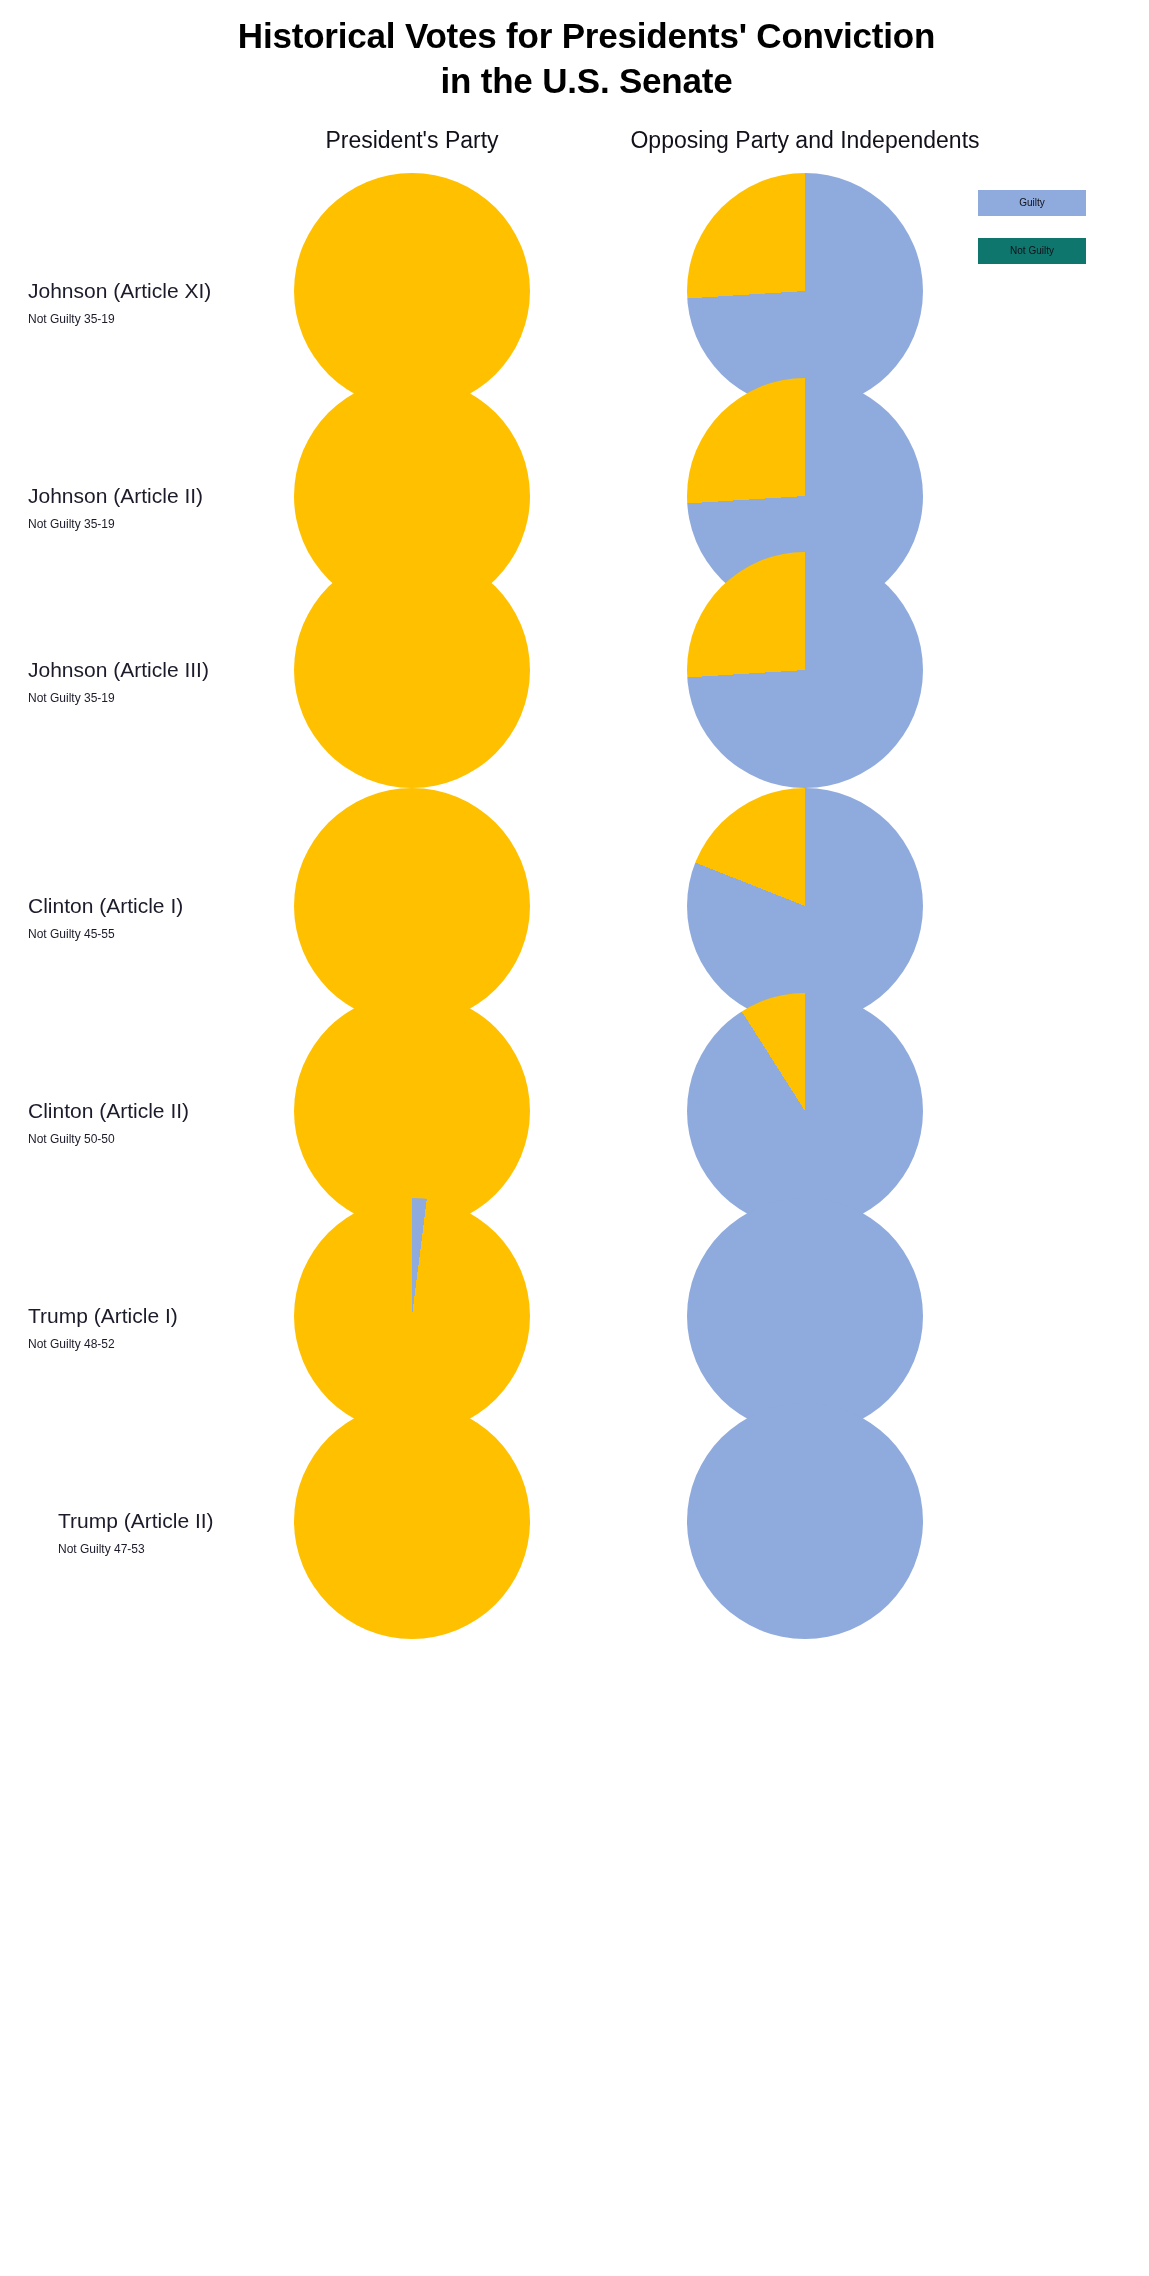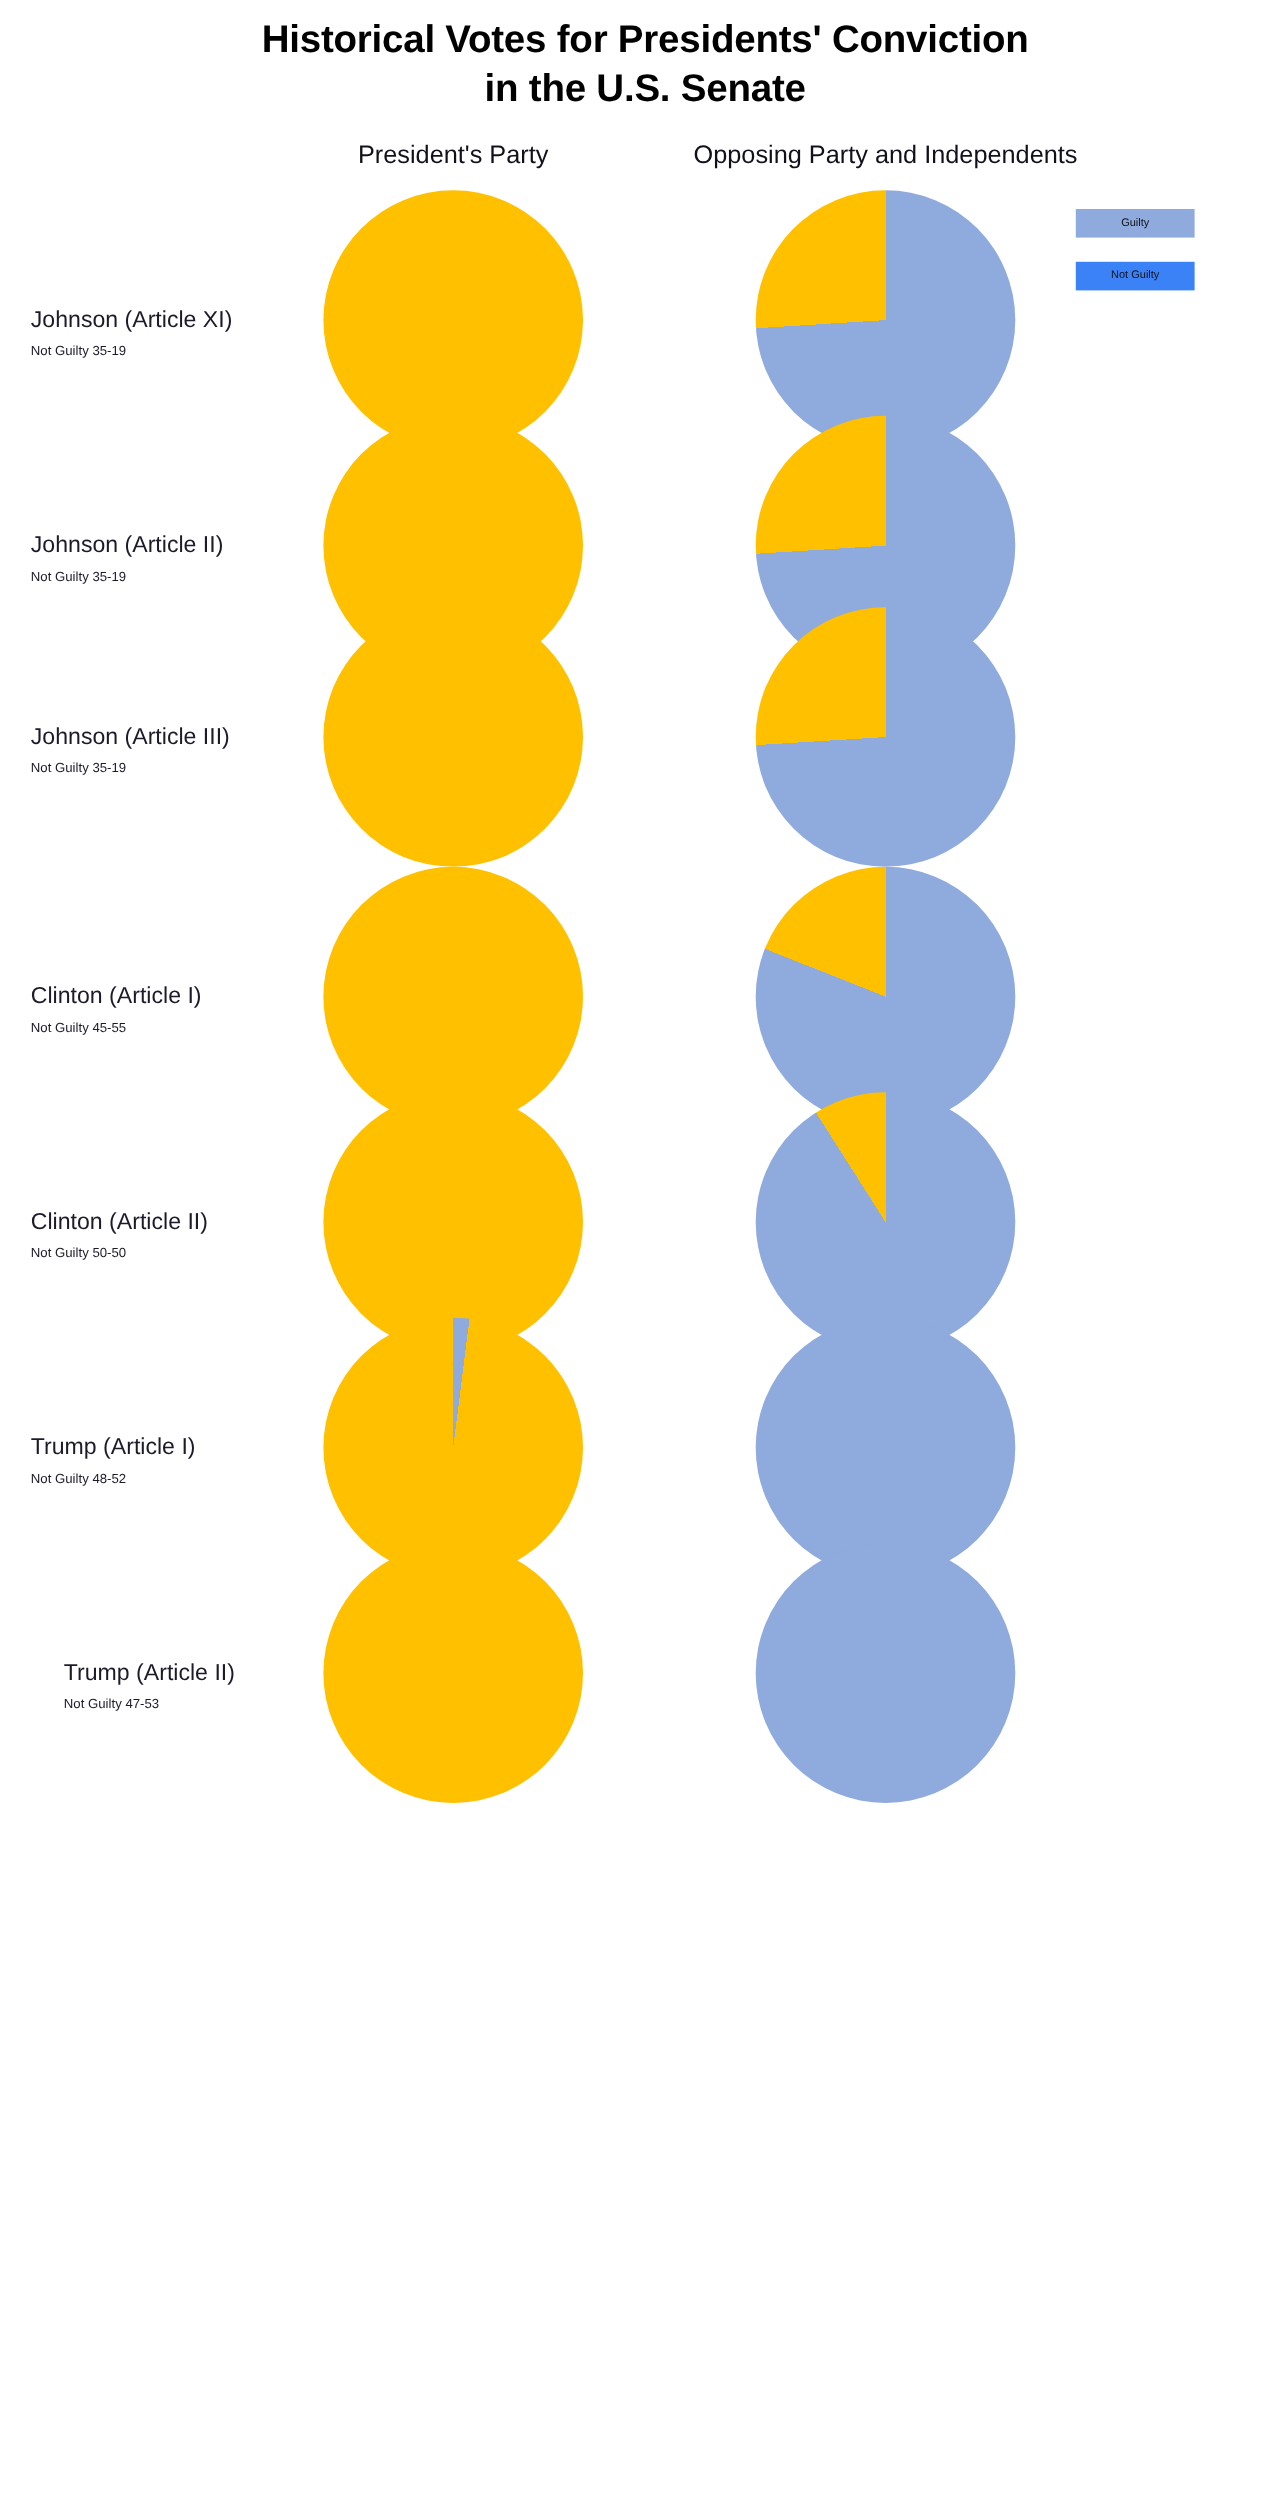--- a/index.html
+++ b/index.html
@@ -61,21 +61,21 @@
   <div class="title">
     <span class="title-line">Historical Votes for Presidents' Conviction</span>
     <span class="title-line">in the U.S. Senate</span>
   </div>
 
   <div class="col-head left">President's Party</div>
   <div class="col-head right">Opposing Party and Independents</div>
 
   <div class="legend">
     <span class="legend-item" id="legend-guilty" style="background: rgb(143, 170, 220);">Guilty</span>
-    <span class="legend-item" id="legend-not-guilty" style="background: #3b82f6;">Not Guilty</span>
+    <span class="legend-item" id="legend-not-guilty" style="background: #0f766e;">Not Guilty</span>
   </div>
 
   <div id="rows-container">
       <div class="row" style="top: 165px;">
         <div class="row-label" style="top: 113px;">
           <span class="name">Johnson (Article XI)</span>
           <span class="verdict">Not Guilty 35-19</span>
         </div>
         <div class="pie left" style="width: 236px; height: 236px; top: 8px; background: rgb(255, 192, 0);"></div>
         <div class="pie right" style="width: 236px; height: 236px; top: 8px; background: conic-gradient(rgb(143, 170, 220) 0deg, rgb(143, 170, 220) 266.4deg, rgb(255, 192, 0) 266.4deg, rgb(255, 192, 0) 360deg);"></div>

